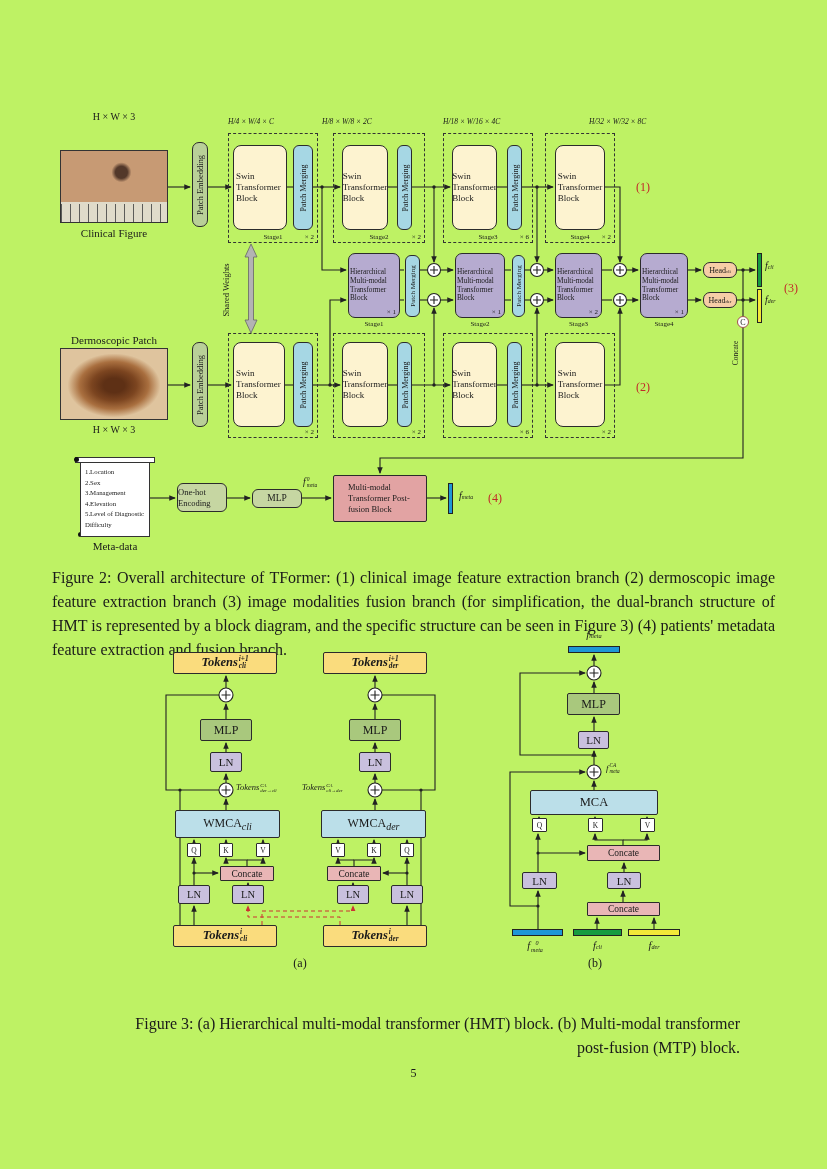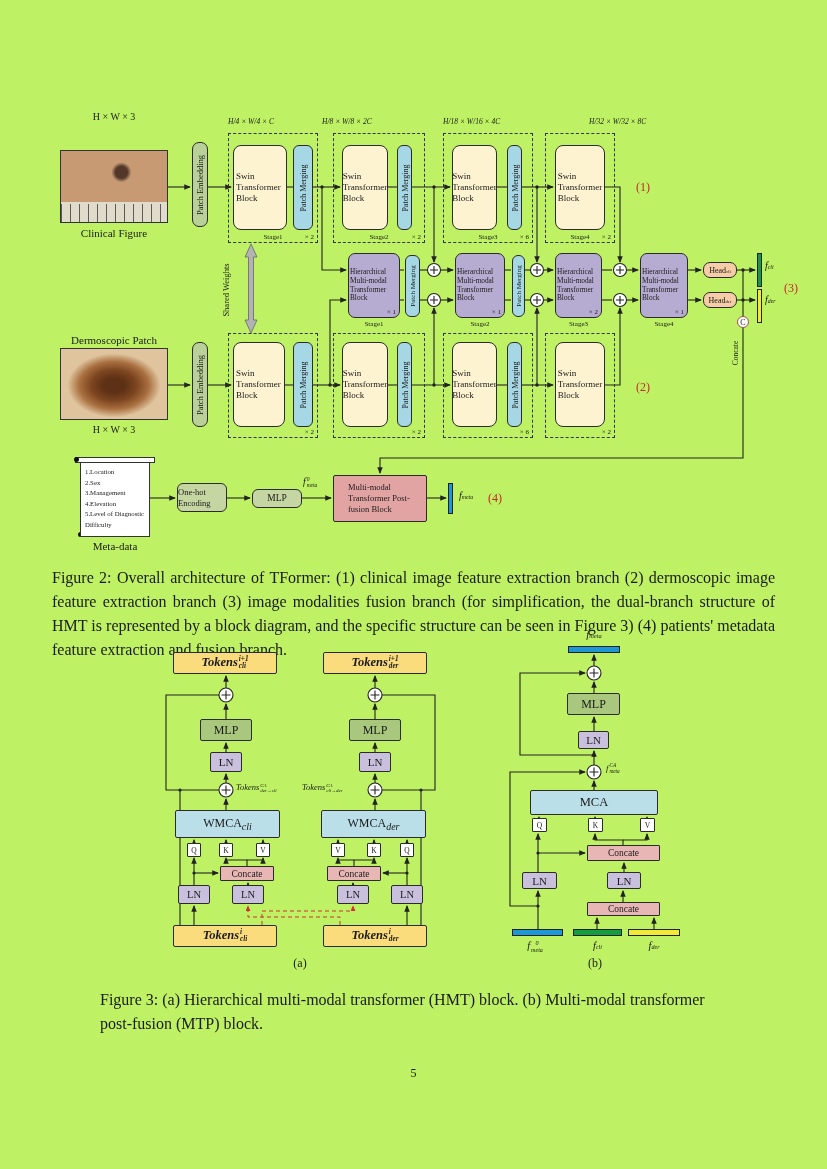--- a/index.html
+++ b/index.html
@@ -537,17 +537,17 @@
   </div>
   <div class="abs mth" style="left:573px;top:940px;width:49px;text-align:center;font-size:10.5px;">
     <span>f</span><sub style="display:inline;">cli</sub>
   </div>
   <div class="abs mth" style="left:628px;top:940px;width:52px;text-align:center;font-size:10.5px;">
     <span>f</span><sub style="display:inline;">der</sub>
   </div>
 
   <div class="imgcap abs" style="left:580px;top:956px;width:30px;font-size:12px;">(b)</div>
 
-  <div class="caption" style="left:100px;top:988px;width:640px;text-align:left;">Figure 3: (a) Hierarchical multi-modal transformer (HMT) block. (b) Multi-modal transformer post-fusion (MTP) block.</div>
+  <div class="caption" style="left:100px;top:1012px;width:640px;text-align:right;">Figure 3: (a) Hierarchical multi-modal transformer (HMT) block. (b) Multi-modal transformer post-fusion (MTP) block.</div>
 
   <div class="imgcap abs" style="left:400px;top:1066px;width:27px;font-size:12px;">5</div>
 
 </div>
 
 </body></html>

